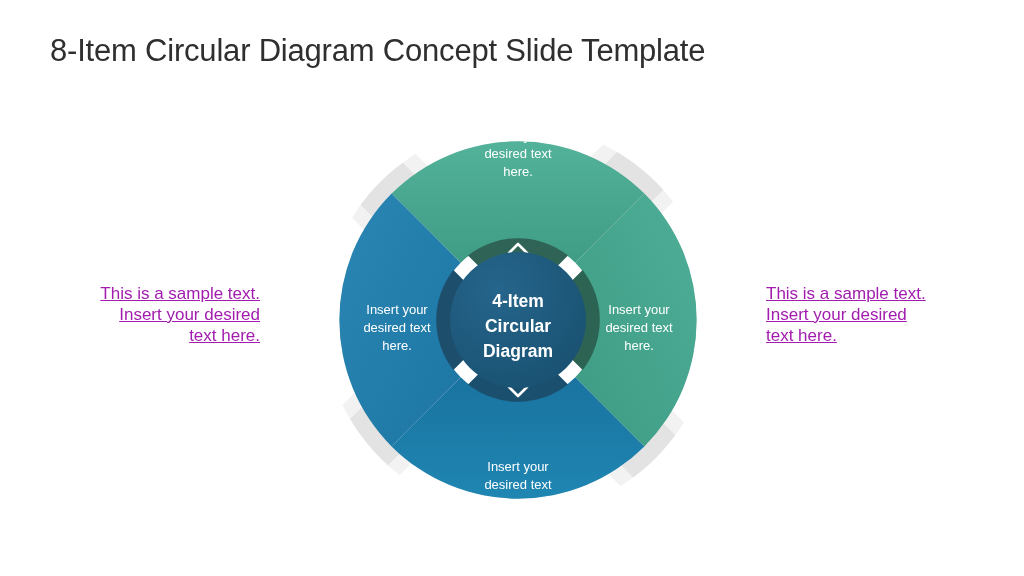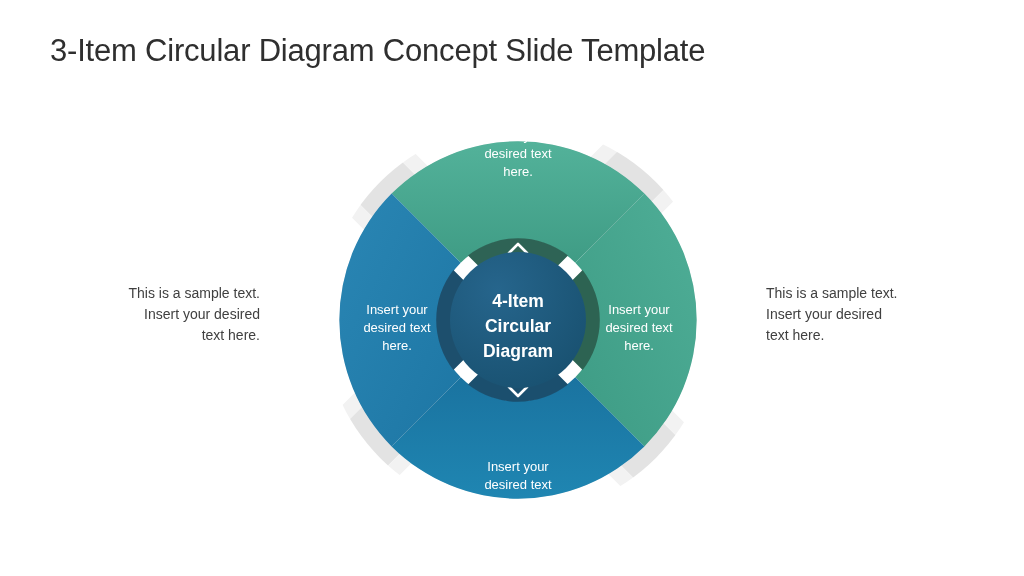--- a/index.html
+++ b/index.html
@@ -42,24 +42,25 @@
     height: 470px;
   }
   #diagram-svg {
     display: block;
     width: 508px;
     height: 470px;
   }
 
   .side-note {
     position: absolute;
-    font-size: 14px;
+    font-size: 17px;
     line-height: 21px;
-    color: #404040;
+    color: #a21caf;
     width: 190px;
+    text-decoration: underline;
   }
   #note-left {
     left: 70px;
     top: 283px;
     text-align: right;
   }
   #note-right {
     left: 766px;
     top: 283px;
     text-align: left;
@@ -83,21 +84,21 @@
     stroke-width: 2.6;
     stroke-linecap: round;
     stroke-linejoin: round;
   }
 </style>
 </head>
 <body>
 
 <div id="slide">
 
-  <div id="slide-title">3-Item Circular Diagram Concept Slide Template</div>
+  <div id="slide-title">8-Item Circular Diagram Concept Slide Template</div>
 
   <div id="diagram-wrap">
     <svg id="diagram-svg" viewBox="0 0 508 470">
       <defs>
         <linearGradient id="gradTop" x1="0" y1="0" x2="0" y2="1">
           <stop offset="0%" stop-color="#53b29a"></stop>
           <stop offset="100%" stop-color="#3f9c85"></stop>
         </linearGradient>
         <linearGradient id="gradRight" x1="1" y1="0" x2="0" y2="1">
           <stop offset="0%" stop-color="#4fae97"></stop>

